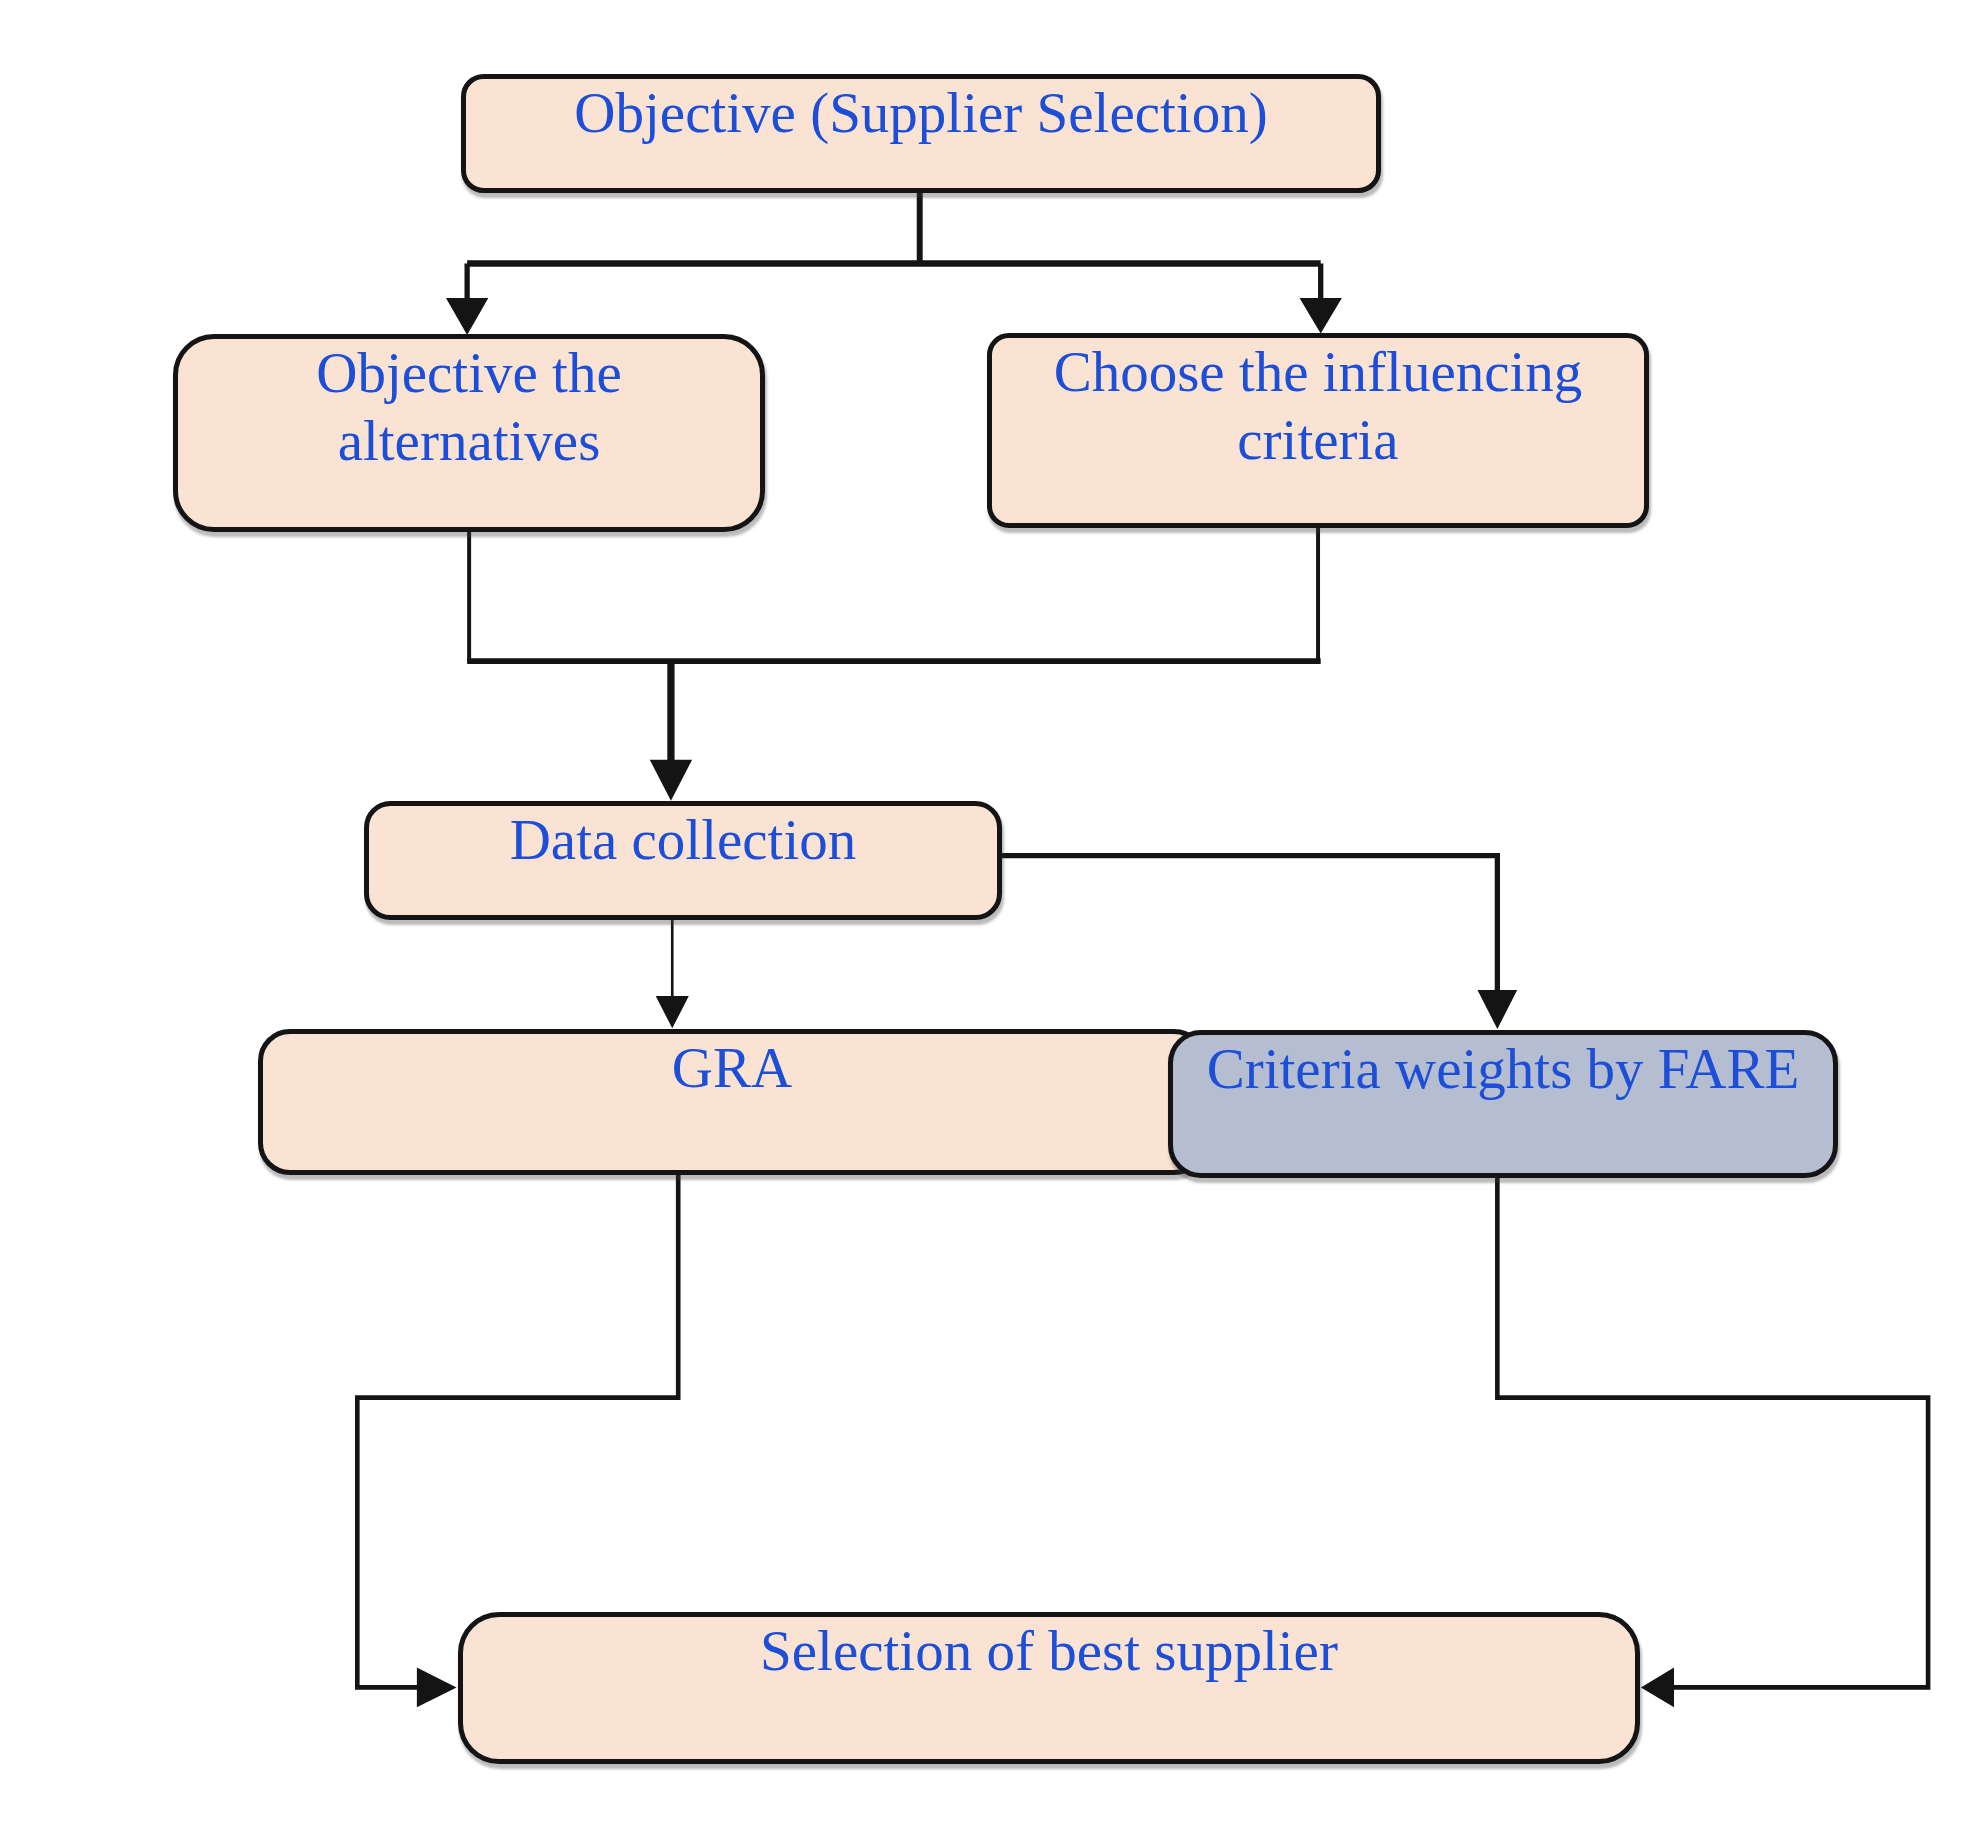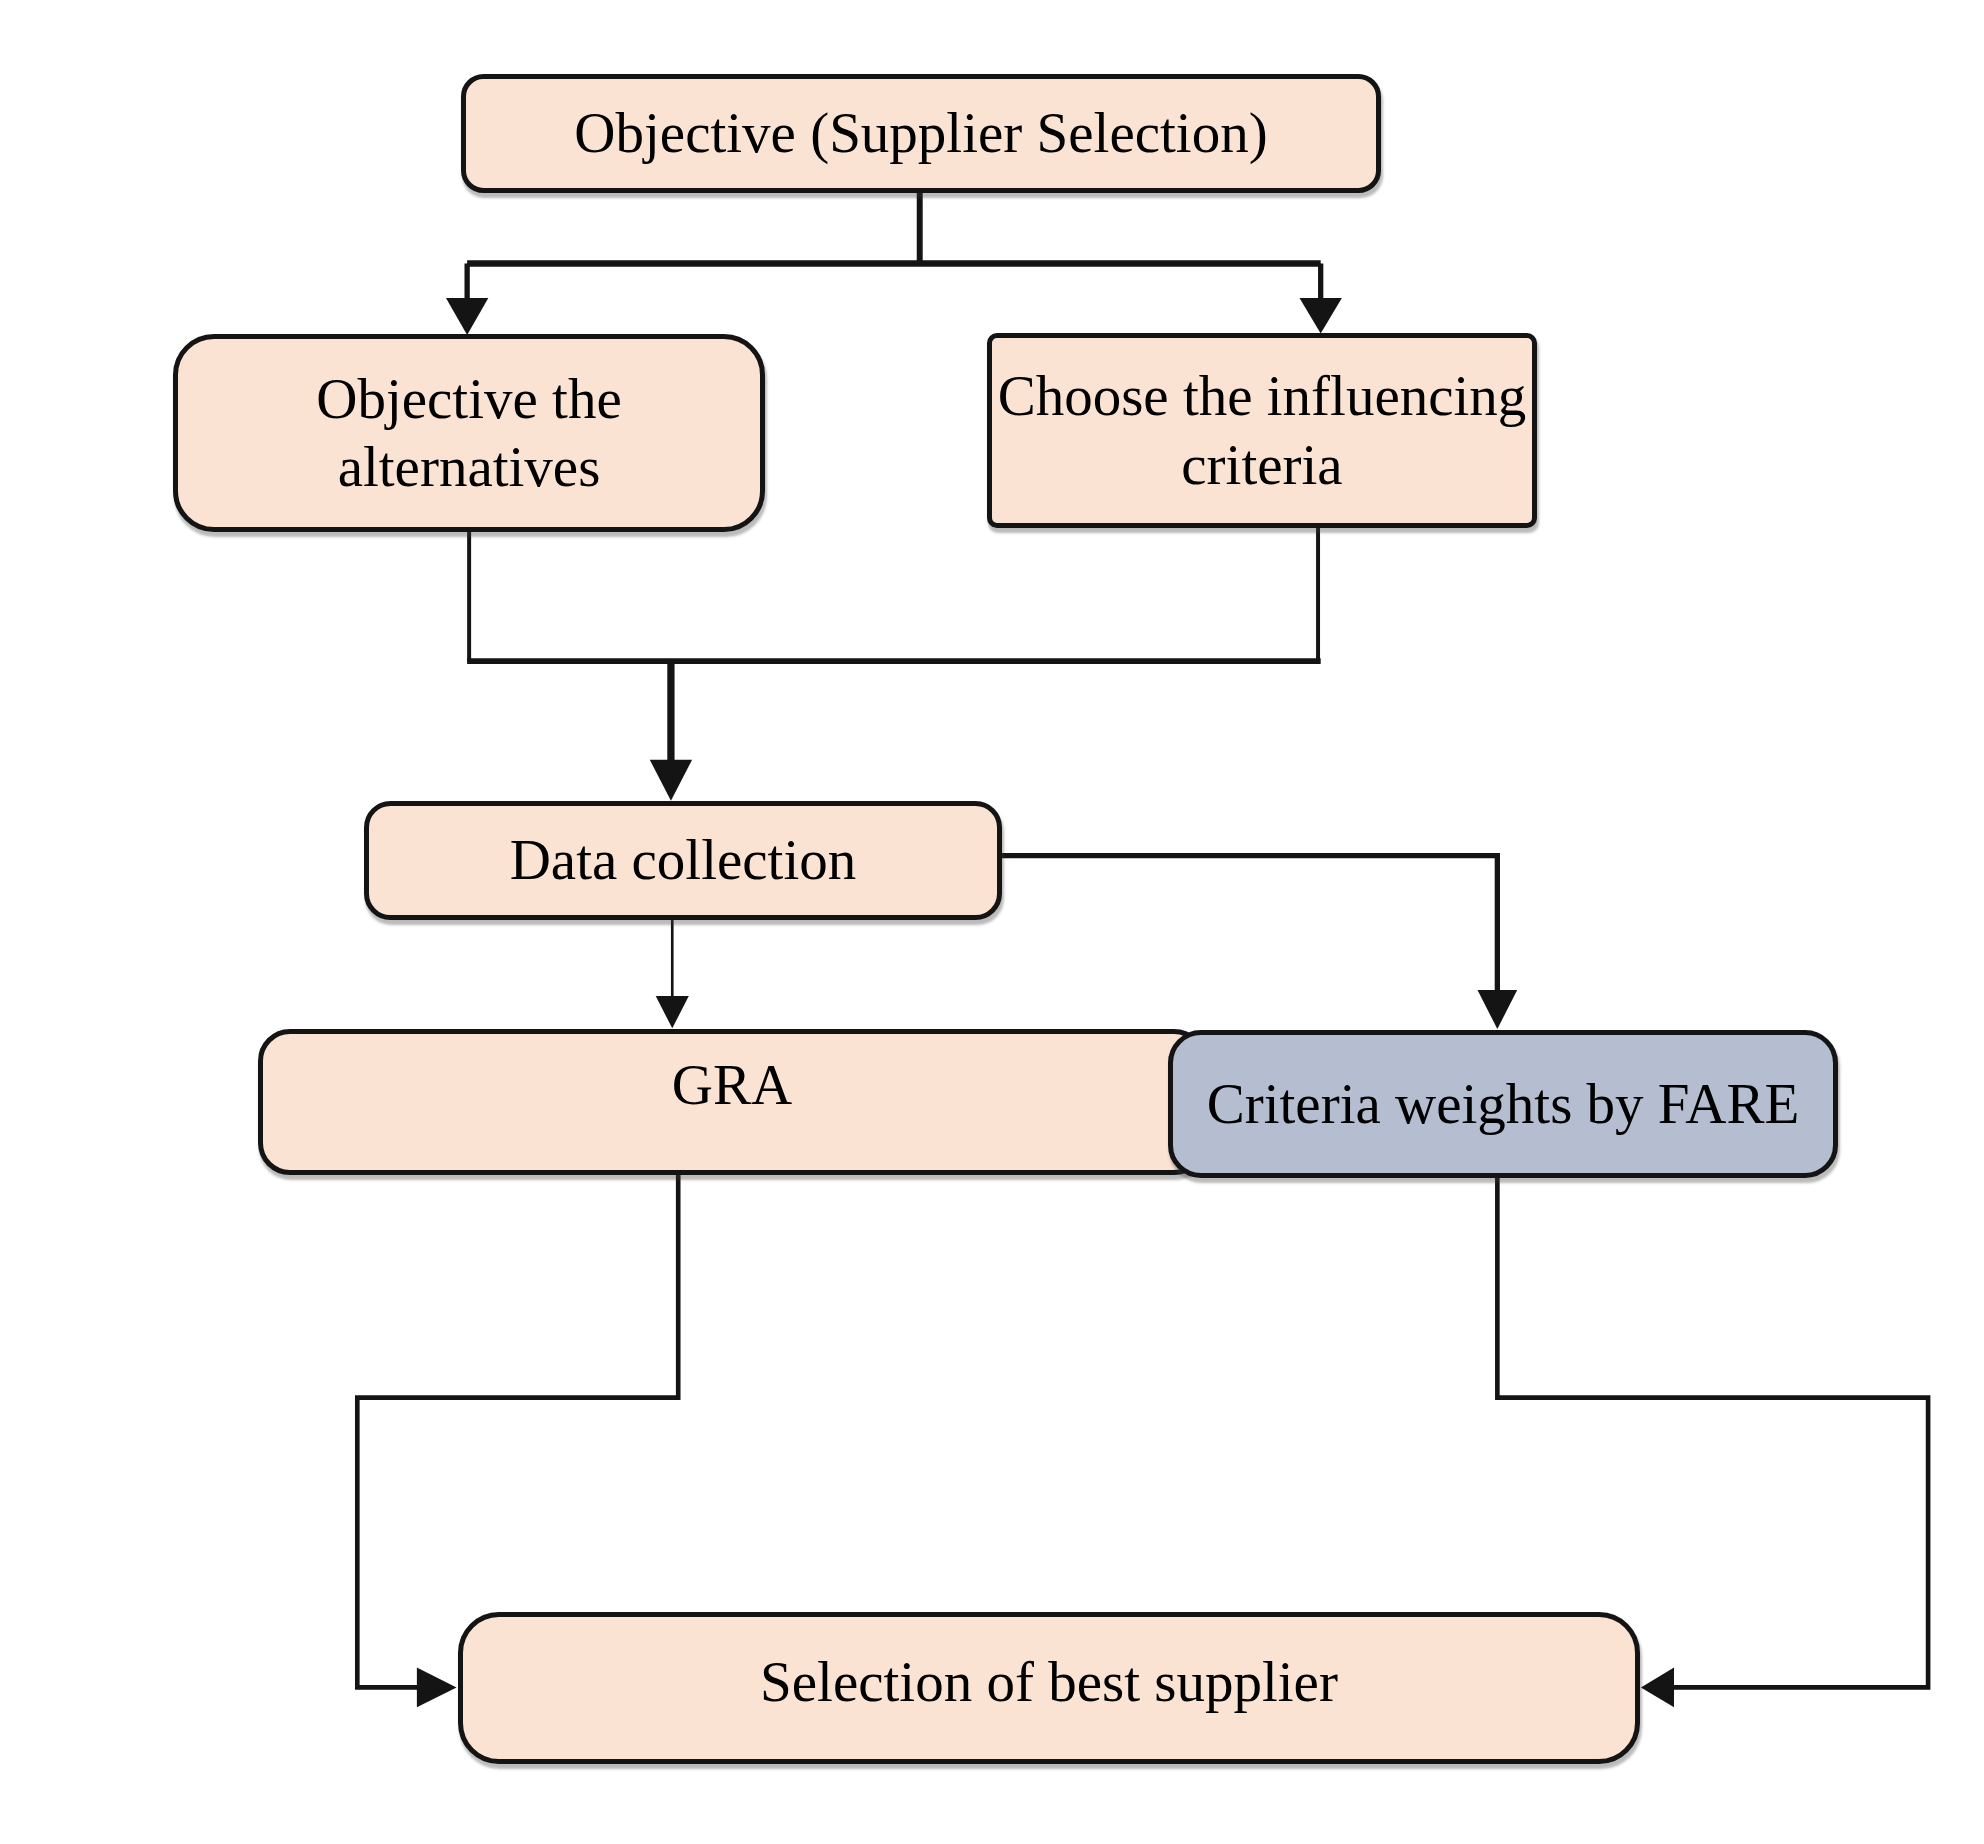--- a/index.html
+++ b/index.html
@@ -21,33 +21,33 @@
     top: 0;
     width: 1985px;
     height: 1845px;
   }
   .node {
     position: absolute;
     box-sizing: border-box;
     background: #fae3d3;
     border: 5.3px solid #141414;
     display: flex;
-    align-items: center;
+    align-items: flex-start;
     justify-content: center;
     text-align: center;
-    color: #000000;
+    color: #1d4ed8;
     font-size: 57px;
     line-height: 1.2;
     white-space: pre-line;
     box-shadow: 1.3px 4.6px 2.6px rgba(60,60,60,0.35);
   }
   .node .label { display: block; }
   #node-objective { left: 461px;  top: 74px;  width: 920px; height: 119px; border-radius: 22.5px; }
   #node-identify  { left: 173px;  top: 334px;  width: 592px;  height: 198px; border-radius: 41px; }
-  #node-choose    { left: 987px; top: 333px;  width: 550px; height: 195px; border-radius: 10px; }
+  #node-choose    { left: 987px; top: 333px;  width: 662px; height: 195px; border-radius: 22px; }
   #node-data      { left: 364px;  top: 801px; width: 638px;  height: 119px; border-radius: 26.5px; }
   #node-gra       { left: 258px;  top: 1029px; width: 948px; height: 146px; border-radius: 32px; padding-bottom: 33px; }
   #node-fare      { left: 1168px; top: 1030px; width: 670px; height: 148px; border-radius: 33px; background: #b5bdd1; }
   #node-selection { left: 458px;  top: 1612px; width: 1182px; height: 152px; border-radius: 41px; padding-bottom: 12px; }
 </style>
 </head>
 <body>
 
 <div id="canvas">
 

